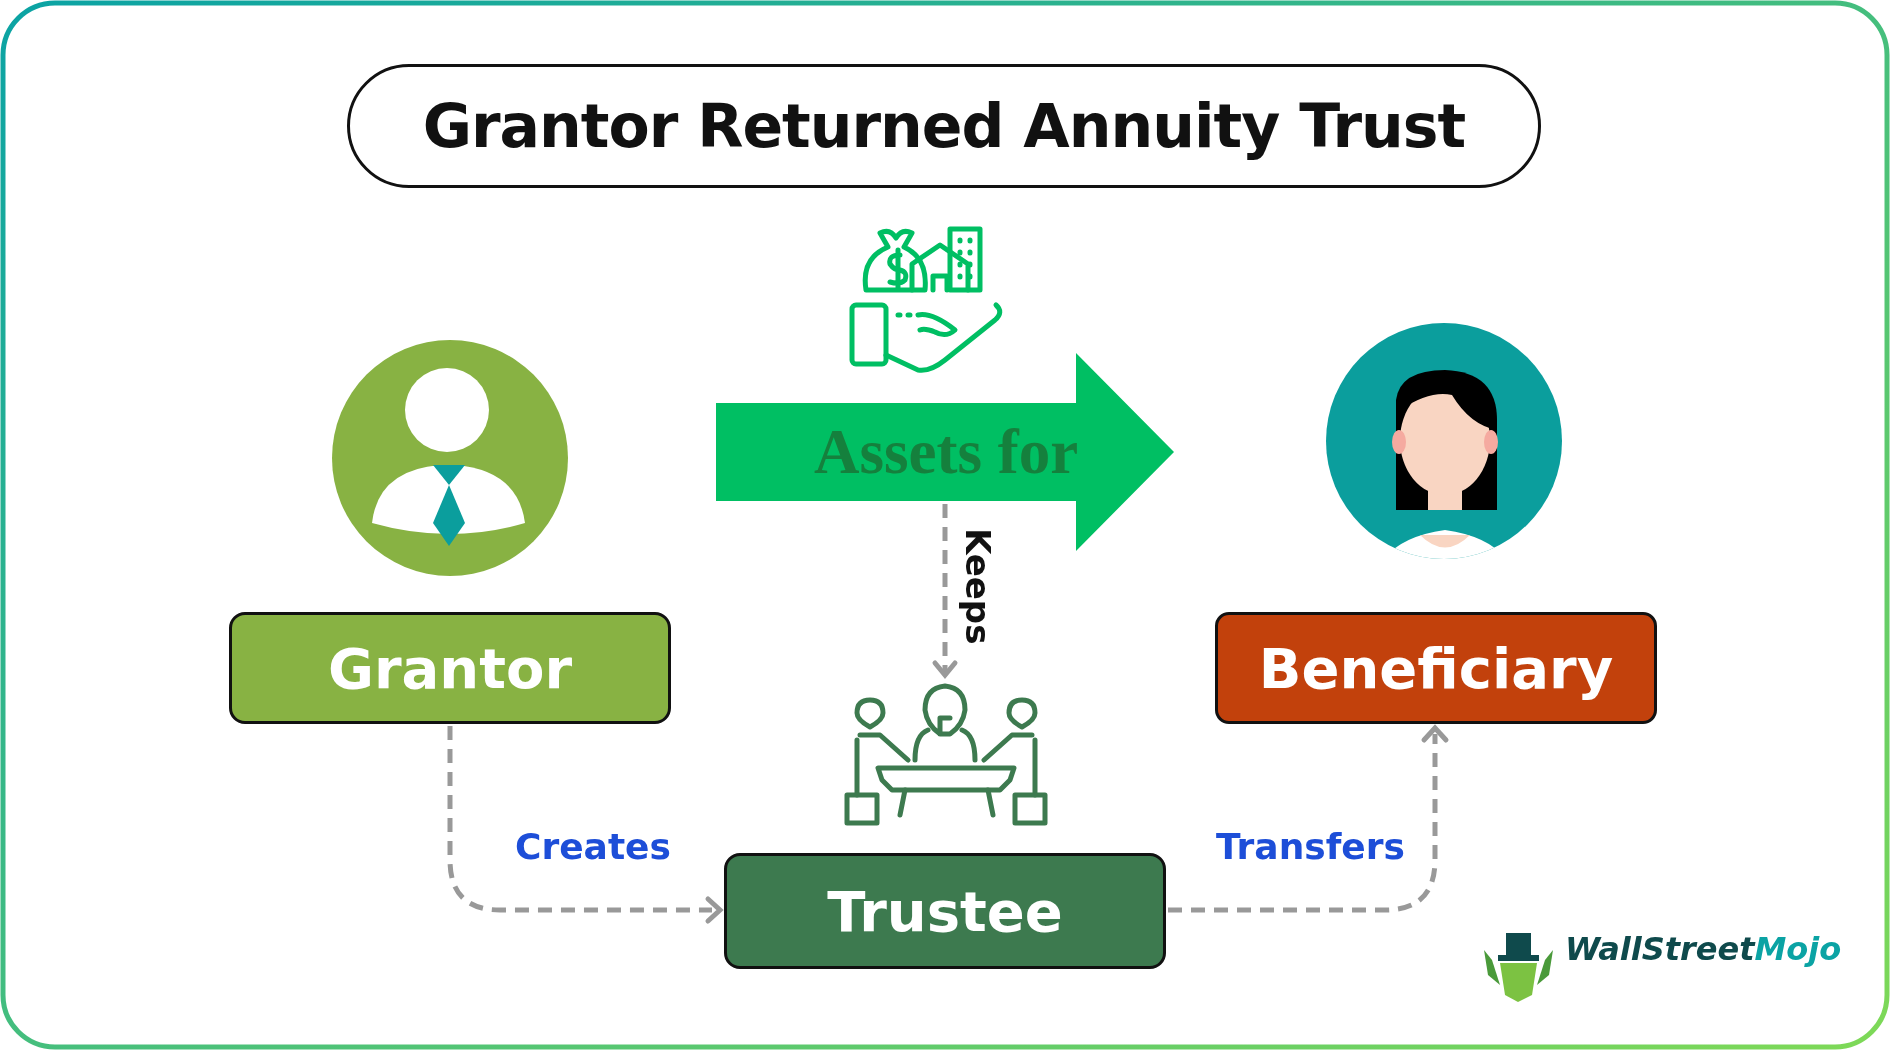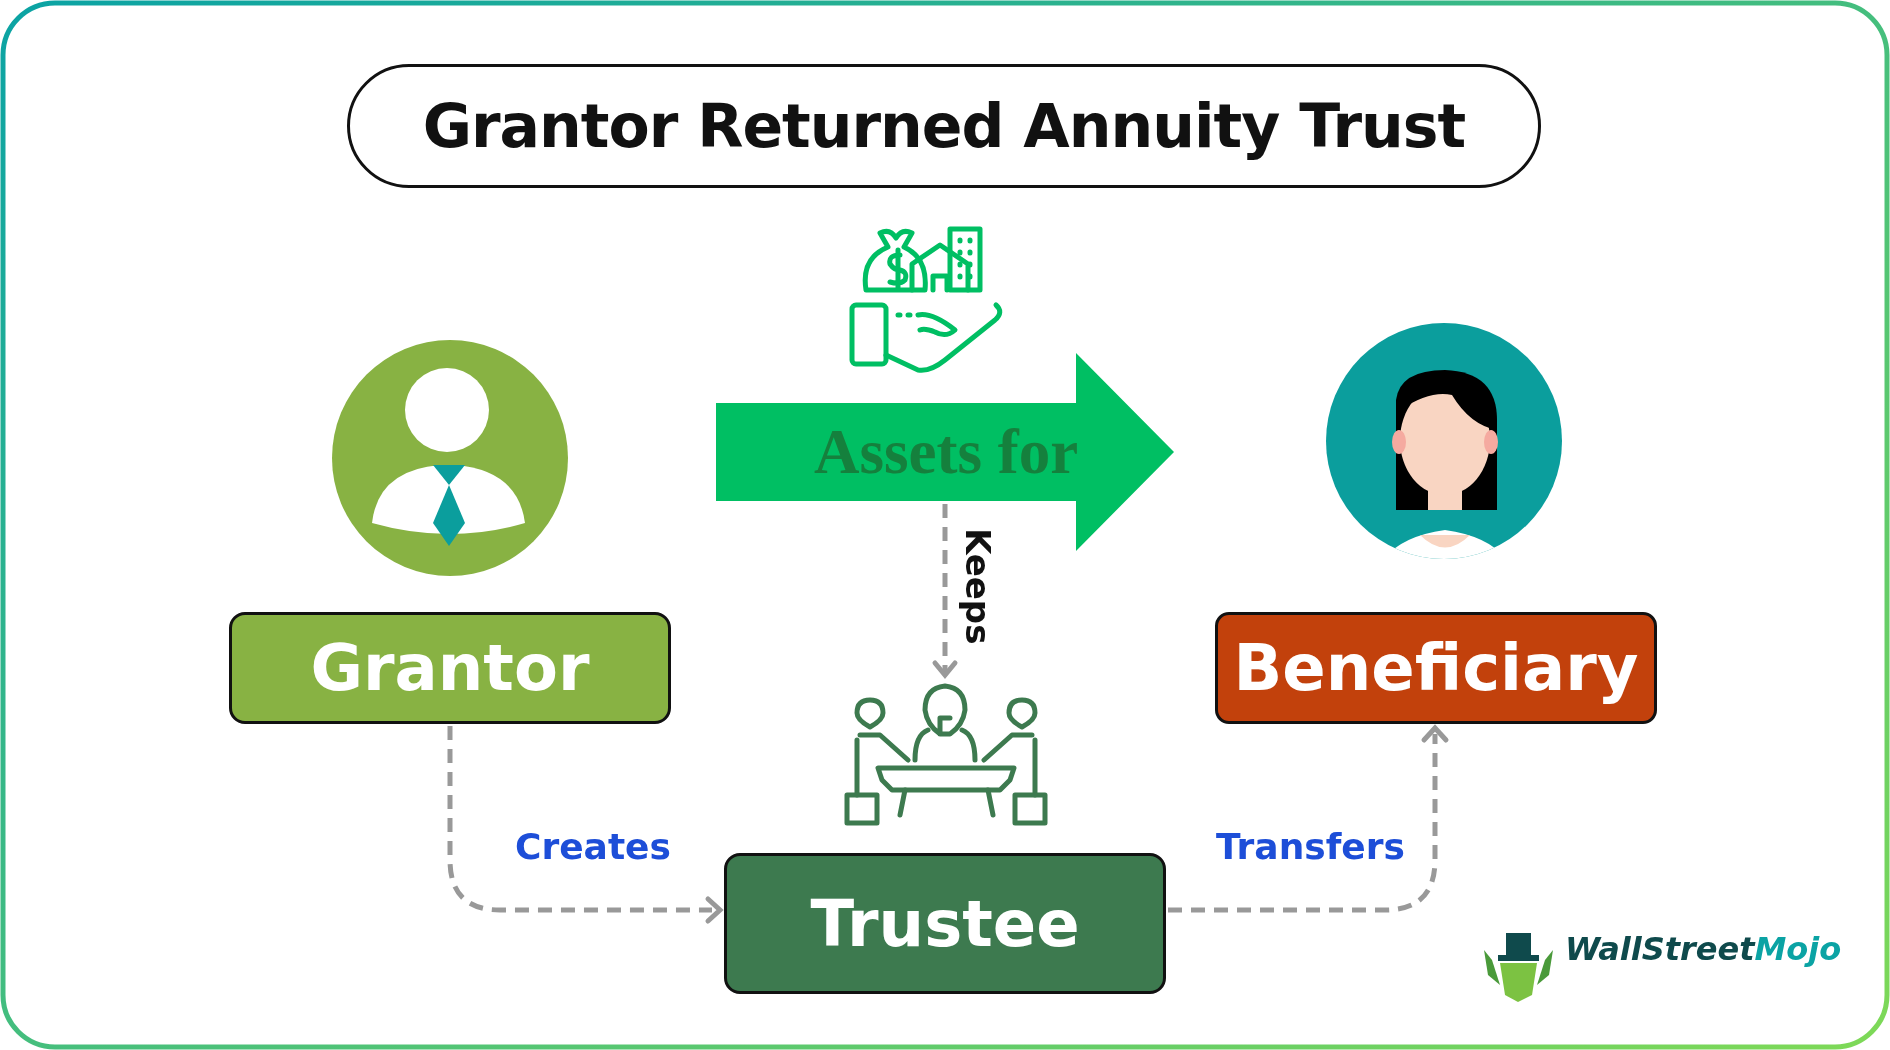--- a/index.html
+++ b/index.html
@@ -7,25 +7,25 @@
   .frame { position:absolute; left:0; top:0; width:1890px; height:1050px; }
   .title-pill {
     position:absolute; left:347px; top:64px; width:1194px; height:124px;
     border:3px solid #111; border-radius:62px; box-sizing:border-box;
     display:flex; align-items:center; justify-content:center;
     font-family:"DejaVu Sans", sans-serif; font-weight:bold; font-size:60px; color:#111; letter-spacing:-1px;text-align:right;
   }
   .box {
     position:absolute; box-sizing:border-box; border:3px solid #111; border-radius:16px;
     display:flex; align-items:center; justify-content:center;
-    color:#fff; font-family:"DejaVu Sans", sans-serif; font-weight:bold; font-size:64px;
+    color:#fff; font-family:"DejaVu Sans", sans-serif; font-weight:bold; font-size:56px;
   }
   .grantor-box { left:229px; top:612px; width:442px; height:112px; background:#88b243; }
   .beneficiary-box { left:1215px; top:612px; width:442px; height:112px; background:#c2410c;border-radius:14px; }
-  .trustee-box { left:724px; top:853px; width:442px; height:141px; background:#3d7a4f; }
+  .trustee-box { left:724px; top:853px; width:442px; height:116px; background:#3d7a4f; }
   .edge-label { position:absolute; font-family:"DejaVu Sans", sans-serif; font-weight:bold; font-size:36px; color:#1d4ed8; }
   .creates { left:515px; top:826px; }
   .transfers { left:1194px; top:826px;margin-left:22px; }
   .keeps { position:absolute; left:958px; top:528px; font-family:"DejaVu Sans", sans-serif; font-weight:bold; font-size:34px; color:#111; transform-origin:left top; transform:rotate(90deg) translate(0,-40px); white-space:nowrap; }
   .arrow-label { position:absolute; left:716px; top:406px; width:460px; height:92px; display:flex; align-items:center; justify-content:center; font-family:Liberation Serif, serif; font-weight:bold; font-size:63px; color:#15803d; }
   .logo { position:absolute; left:1480px; top:930px; height:74px; display:flex; align-items:flex-start; gap:10px;font-style:italic; }
   .logo-text { font-family:"DejaVu Sans", sans-serif; font-weight:bold; font-size:32px; }
   .logo-a { color:#0f4a4c; }
   .logo-b { color:#0ba3a4; }
   svg { position:absolute; left:0; top:0; }

